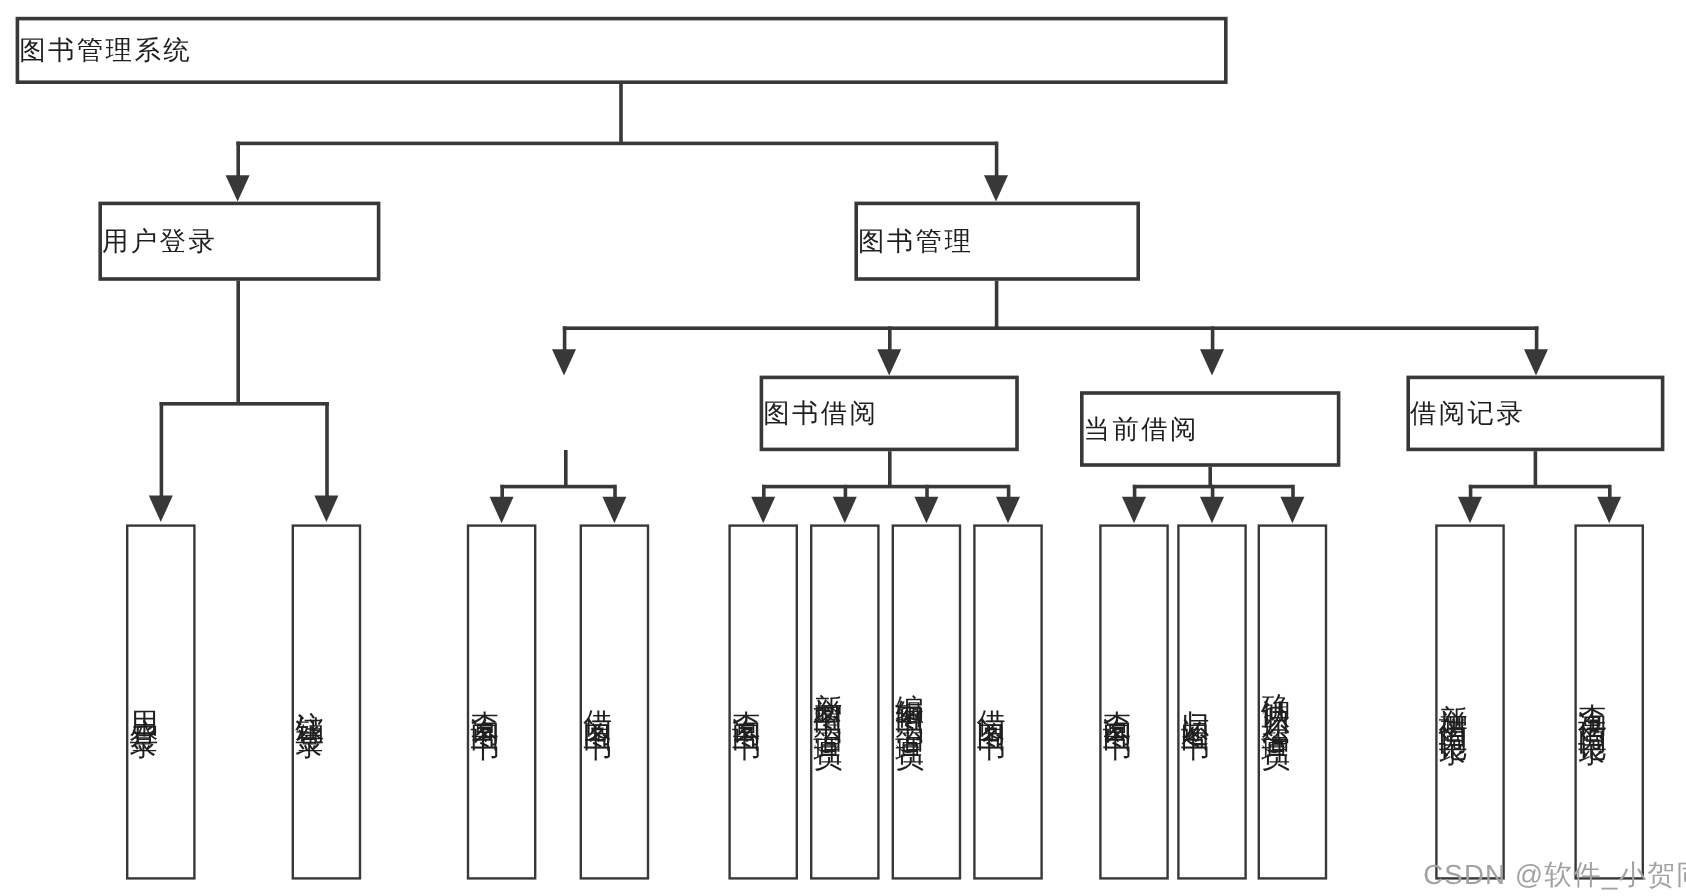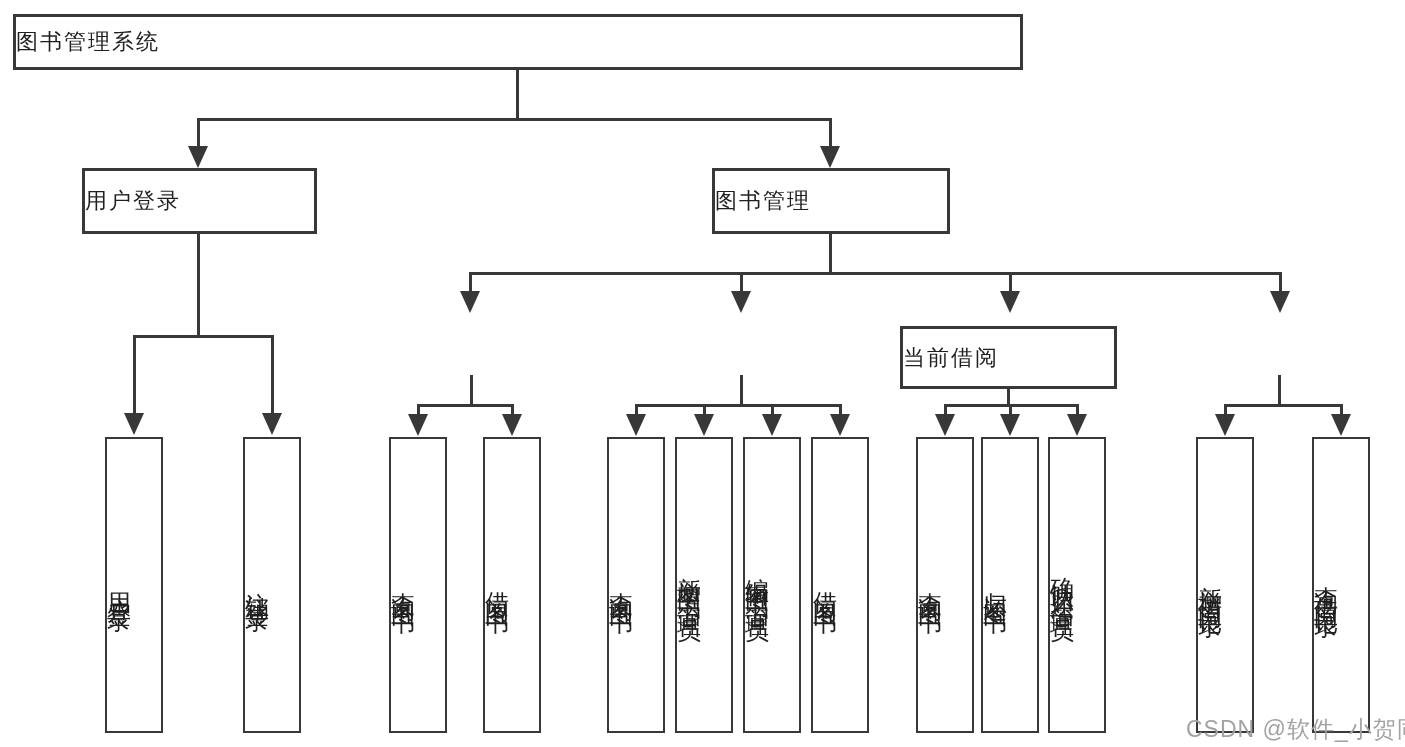--- a/index.html
+++ b/index.html
@@ -97,22 +97,28 @@
   <div class="hline" style="left:469px;top:272px;width:813px"></div>
   <div class="vline" style="left:469px;top:272px;height:22px"></div>
   <div class="arw" style="left:460px;top:291px"></div>
   <div class="vline" style="left:740px;top:272px;height:22px"></div>
   <div class="arw" style="left:731px;top:291px"></div>
   <div class="vline" style="left:1009px;top:272px;height:22px"></div>
   <div class="arw" style="left:1000px;top:291px"></div>
   <div class="vline" style="left:1279px;top:272px;height:22px"></div>
   <div class="arw" style="left:1270px;top:291px"></div>
 
+  <div class="box" style="left:633px;top:313px;width:216px;height:63px">
+    <span class="lbl">图书借阅</span>
+  </div>
   <div class="box" style="left:900px;top:326px;width:217px;height:63px">
     <span class="lbl">当前借阅</span>
+  </div>
+  <div class="box" style="left:1172px;top:313px;width:215px;height:63px">
+    <span class="lbl">借阅记录</span>
   </div>
 
   <div class="vline" style="left:470px;top:375px;height:31px"></div>
   <div class="hline" style="left:417px;top:404px;width:96px"></div>
   <div class="vline" style="left:417px;top:404px;height:12px"></div>
   <div class="arw" style="left:408px;top:414px"></div>
   <div class="vline" style="left:511px;top:404px;height:12px"></div>
   <div class="arw" style="left:502px;top:414px"></div>
 
   <div class="vline" style="left:740px;top:375px;height:31px"></div>

